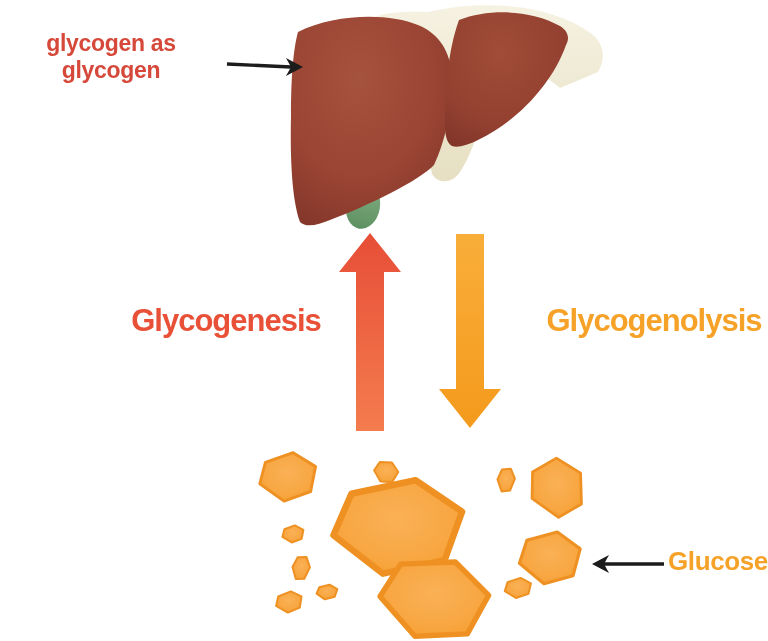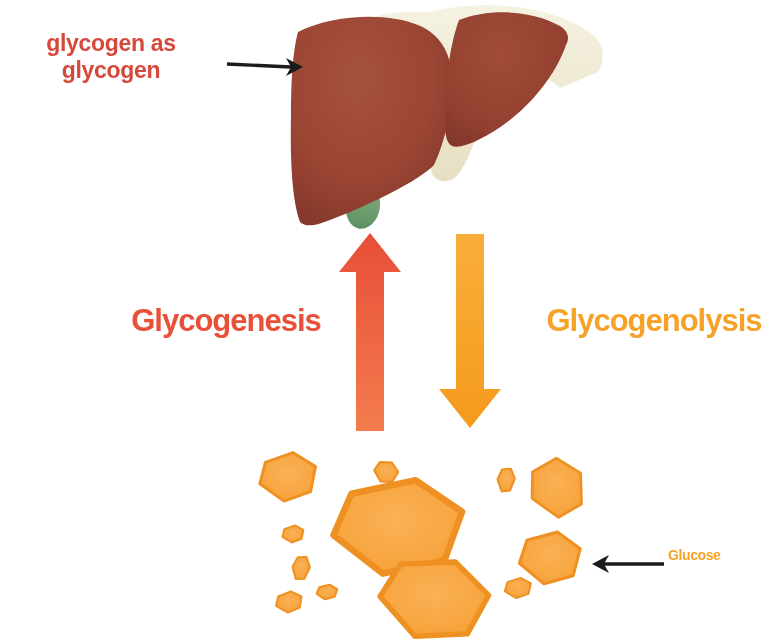--- a/index.html
+++ b/index.html
@@ -23,21 +23,21 @@
     text-align:center;
     font-size:31px;letter-spacing:-1px;
     line-height:1;
     margin-top:8px;
   }
   .process.up{left:111px;color:var(--c-glycogenesis_text,#e85138);}
   .process.down{left:539px;color:var(--c-glycogenolysis_text,#f6a228);}
   .glucose-label{
     left:668px;top:548px;width:96px;
     text-align:left;
-    font-size:14px;letter-spacing:-0.4px;
+    font-size:26px;letter-spacing:-0.4px;
     line-height:1;
     color:var(--c-glucose_text,#f6a228);
   }
   .pointer-line{stroke:var(--c-pointer_black,#1c1c1c);stroke-width:3.4;fill:none;}
   .pointer-head{fill:var(--c-pointer_black,#1c1c1c);}
 </style>
 </head>
 <body>
 
 <div class="canvas">

